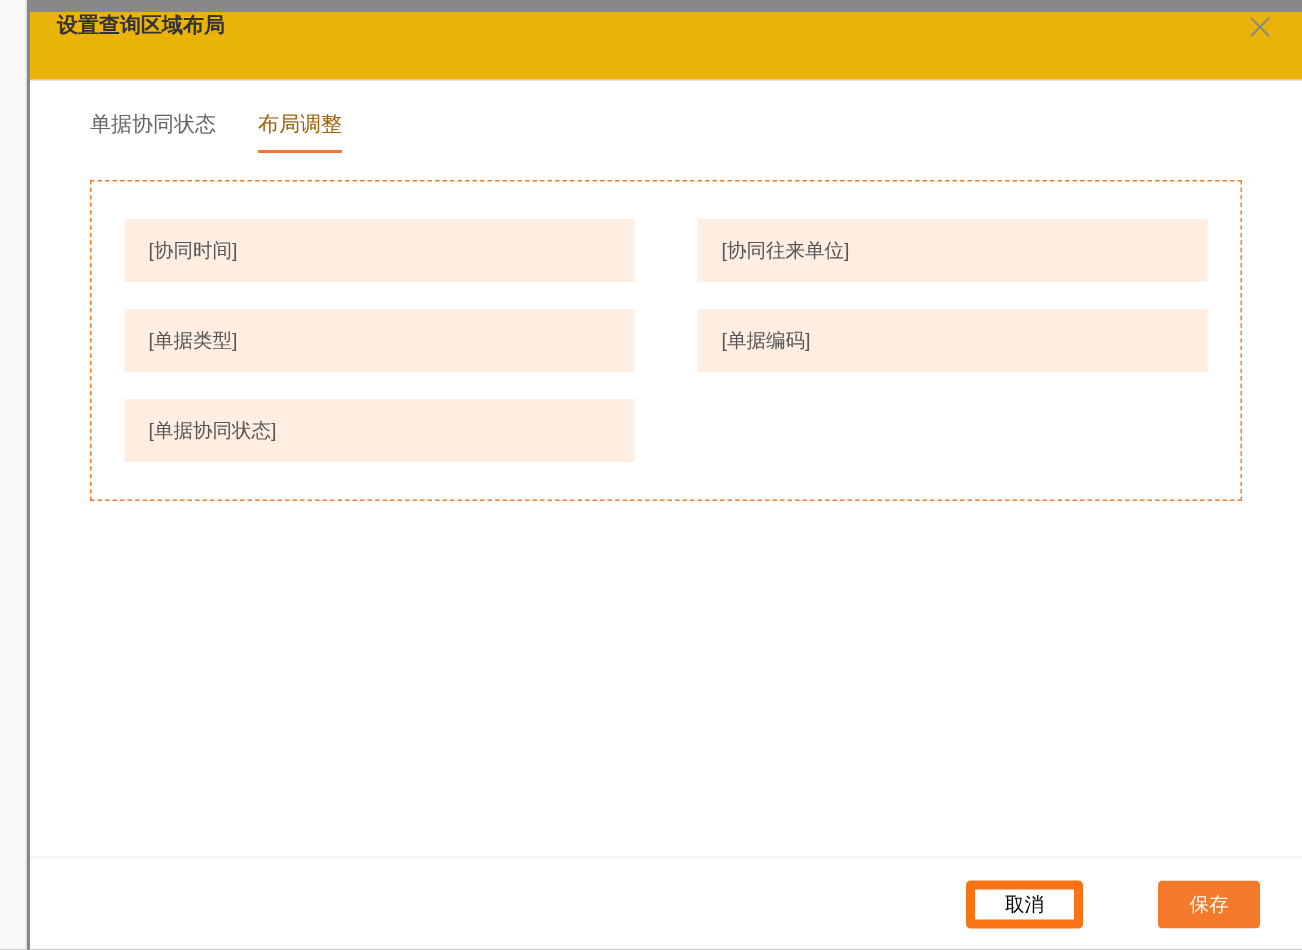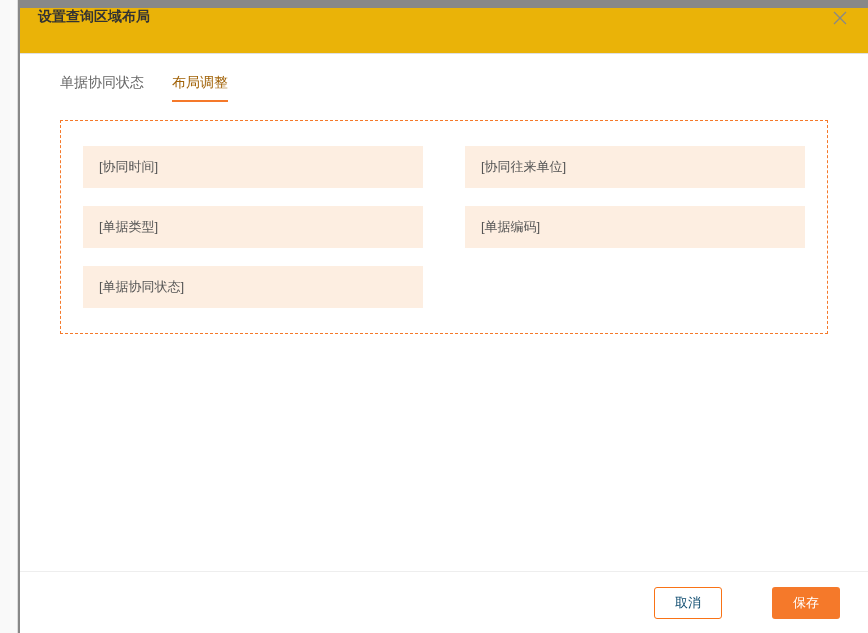--- a/index.html
+++ b/index.html
@@ -116,22 +116,22 @@
       font-size: 13px;
       border-radius: 3px;
       cursor: pointer;
       display: inline-flex;
       align-items: center;
       justify-content: center;
       border: 1px solid transparent;
     }
     .btn-default {
       background: #fff;
-      border: 1px solid #f97316;
-      color: #0c4a6e;
+      border: 6px solid #f97316;
+      color: #000000;
     }
     .btn-primary {
       background: #f5792a;
       color: #fff;
       margin-left: 36px;
     }
     .ghost-col {
       position: absolute;
       top: 0;
       left: 0;

